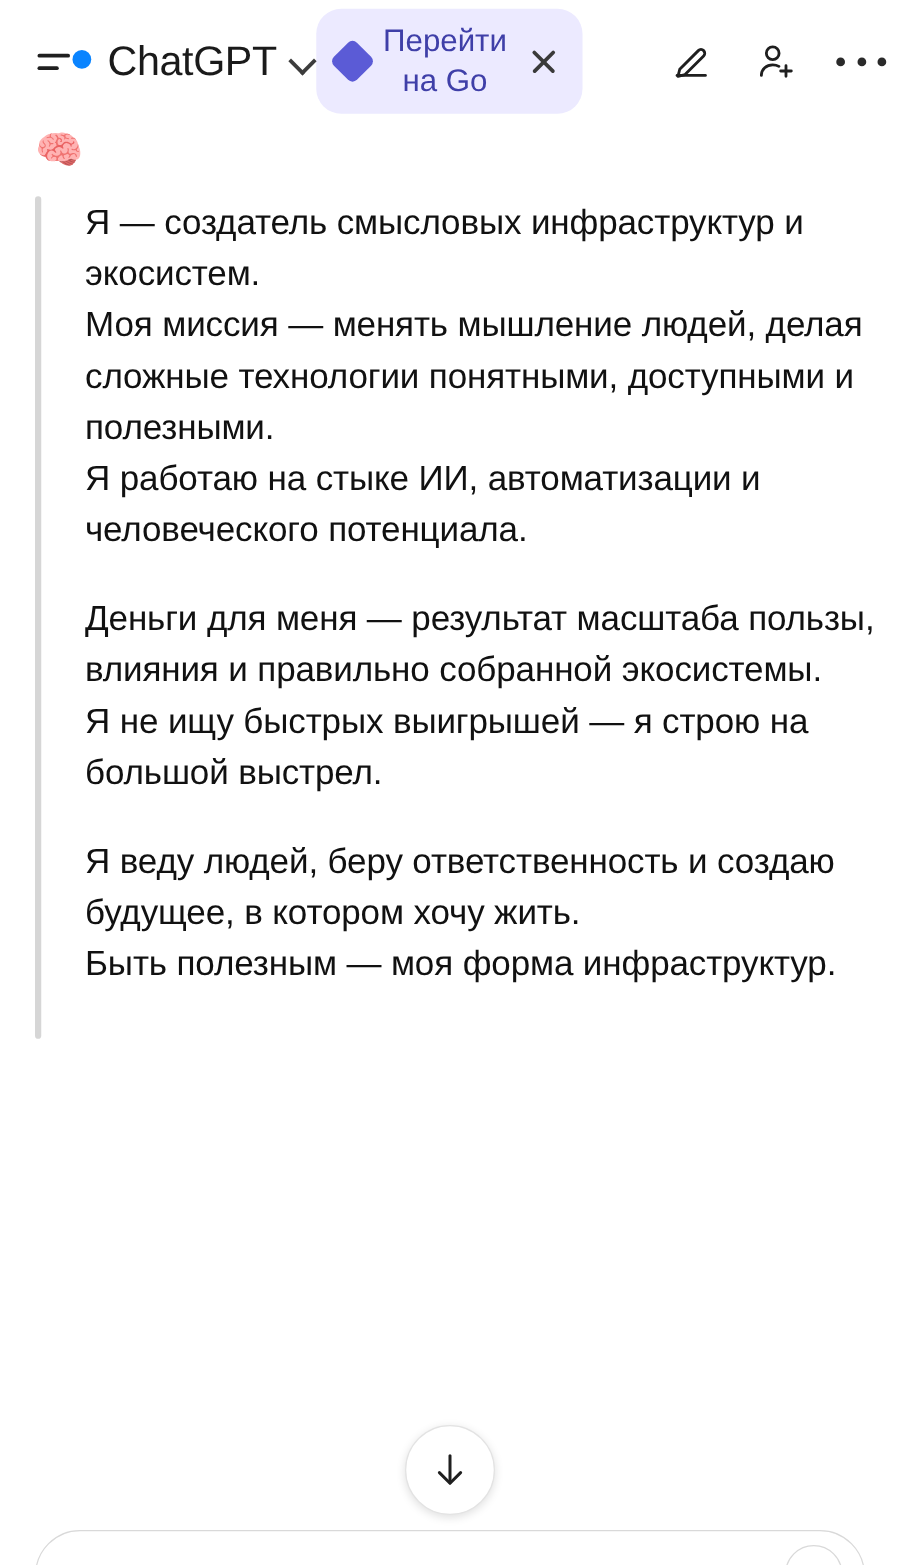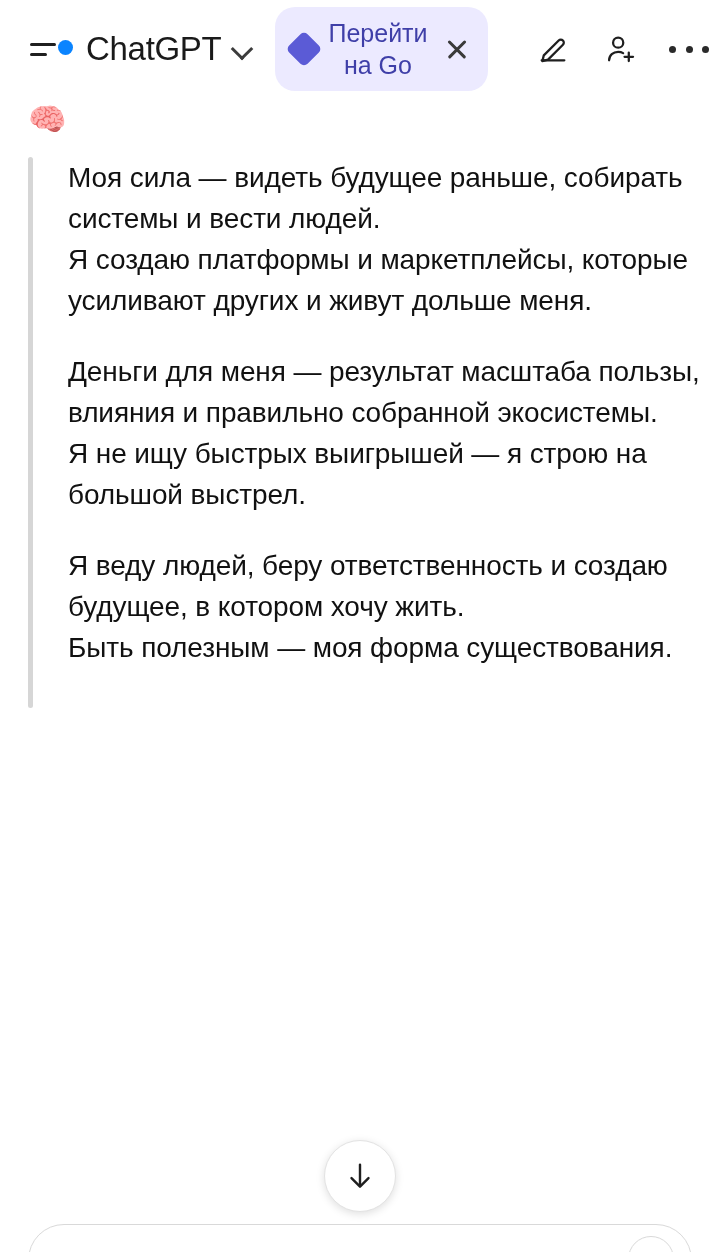--- a/index.html
+++ b/index.html
@@ -81,21 +81,20 @@
     left: 1px;
     top: 2px;
     width: 13px;
     height: 13px;
     border-right: 3px solid #3c3c3c;
     border-bottom: 3px solid #3c3c3c;
     transform: rotate(45deg);
   }
 
   .go-pill {
-    margin-left: 22px;
     height: 84px;
     display: flex;
     align-items: center;
     background: #eceaff;
     border-radius: 20px;
     padding: 0 14px 0 16px;
     flex: 0 0 auto;
   }
   .go-diamond {
     width: 26px;
@@ -306,26 +305,27 @@
 
   <div class="content">
 
     <div class="msg-heading">
       <span class="brain">🧠</span>
     </div>
 
     <div class="quote-block">
       <div class="quote-bar"></div>
 
-      <p class="para">Моя сила — видеть будущее раньше, собирать системы и вести людей.
-Я создаю платформы и маркетплейсы, которые усиливают других и живут дольше меня.</p>
+      <p class="para">Я — создатель смысловых инфраструктур и экосистем.
+Моя миссия — менять мышление людей, делая сложные технологии понятными, доступными и полезными.
+Я работаю на стыке ИИ, автоматизации и человеческого потенциала.</p>
       <p class="para">Деньги для меня — результат масштаба пользы, влияния и правильно собранной экосистемы.
 Я не ищу быстрых выигрышей — я строю на большой выстрел.</p>
       <p class="para">Я веду людей, беру ответственность и создаю будущее, в котором хочу жить.
-Быть полезным — моя форма существования.</p>
+Быть полезным — моя форма инфраструктур.</p>
     </div>
   </div>
 
   <div class="scroll-fab">
     <svg width="34" height="34" viewBox="0 0 24 24" fill="none" stroke="#1f1f1f" stroke-width="1.7" stroke-linecap="round" stroke-linejoin="round">
       <path d="M12 4v15"></path>
       <path d="M6 13.5 12 19.5 18 13.5"></path>
     </svg>
   </div>
 

